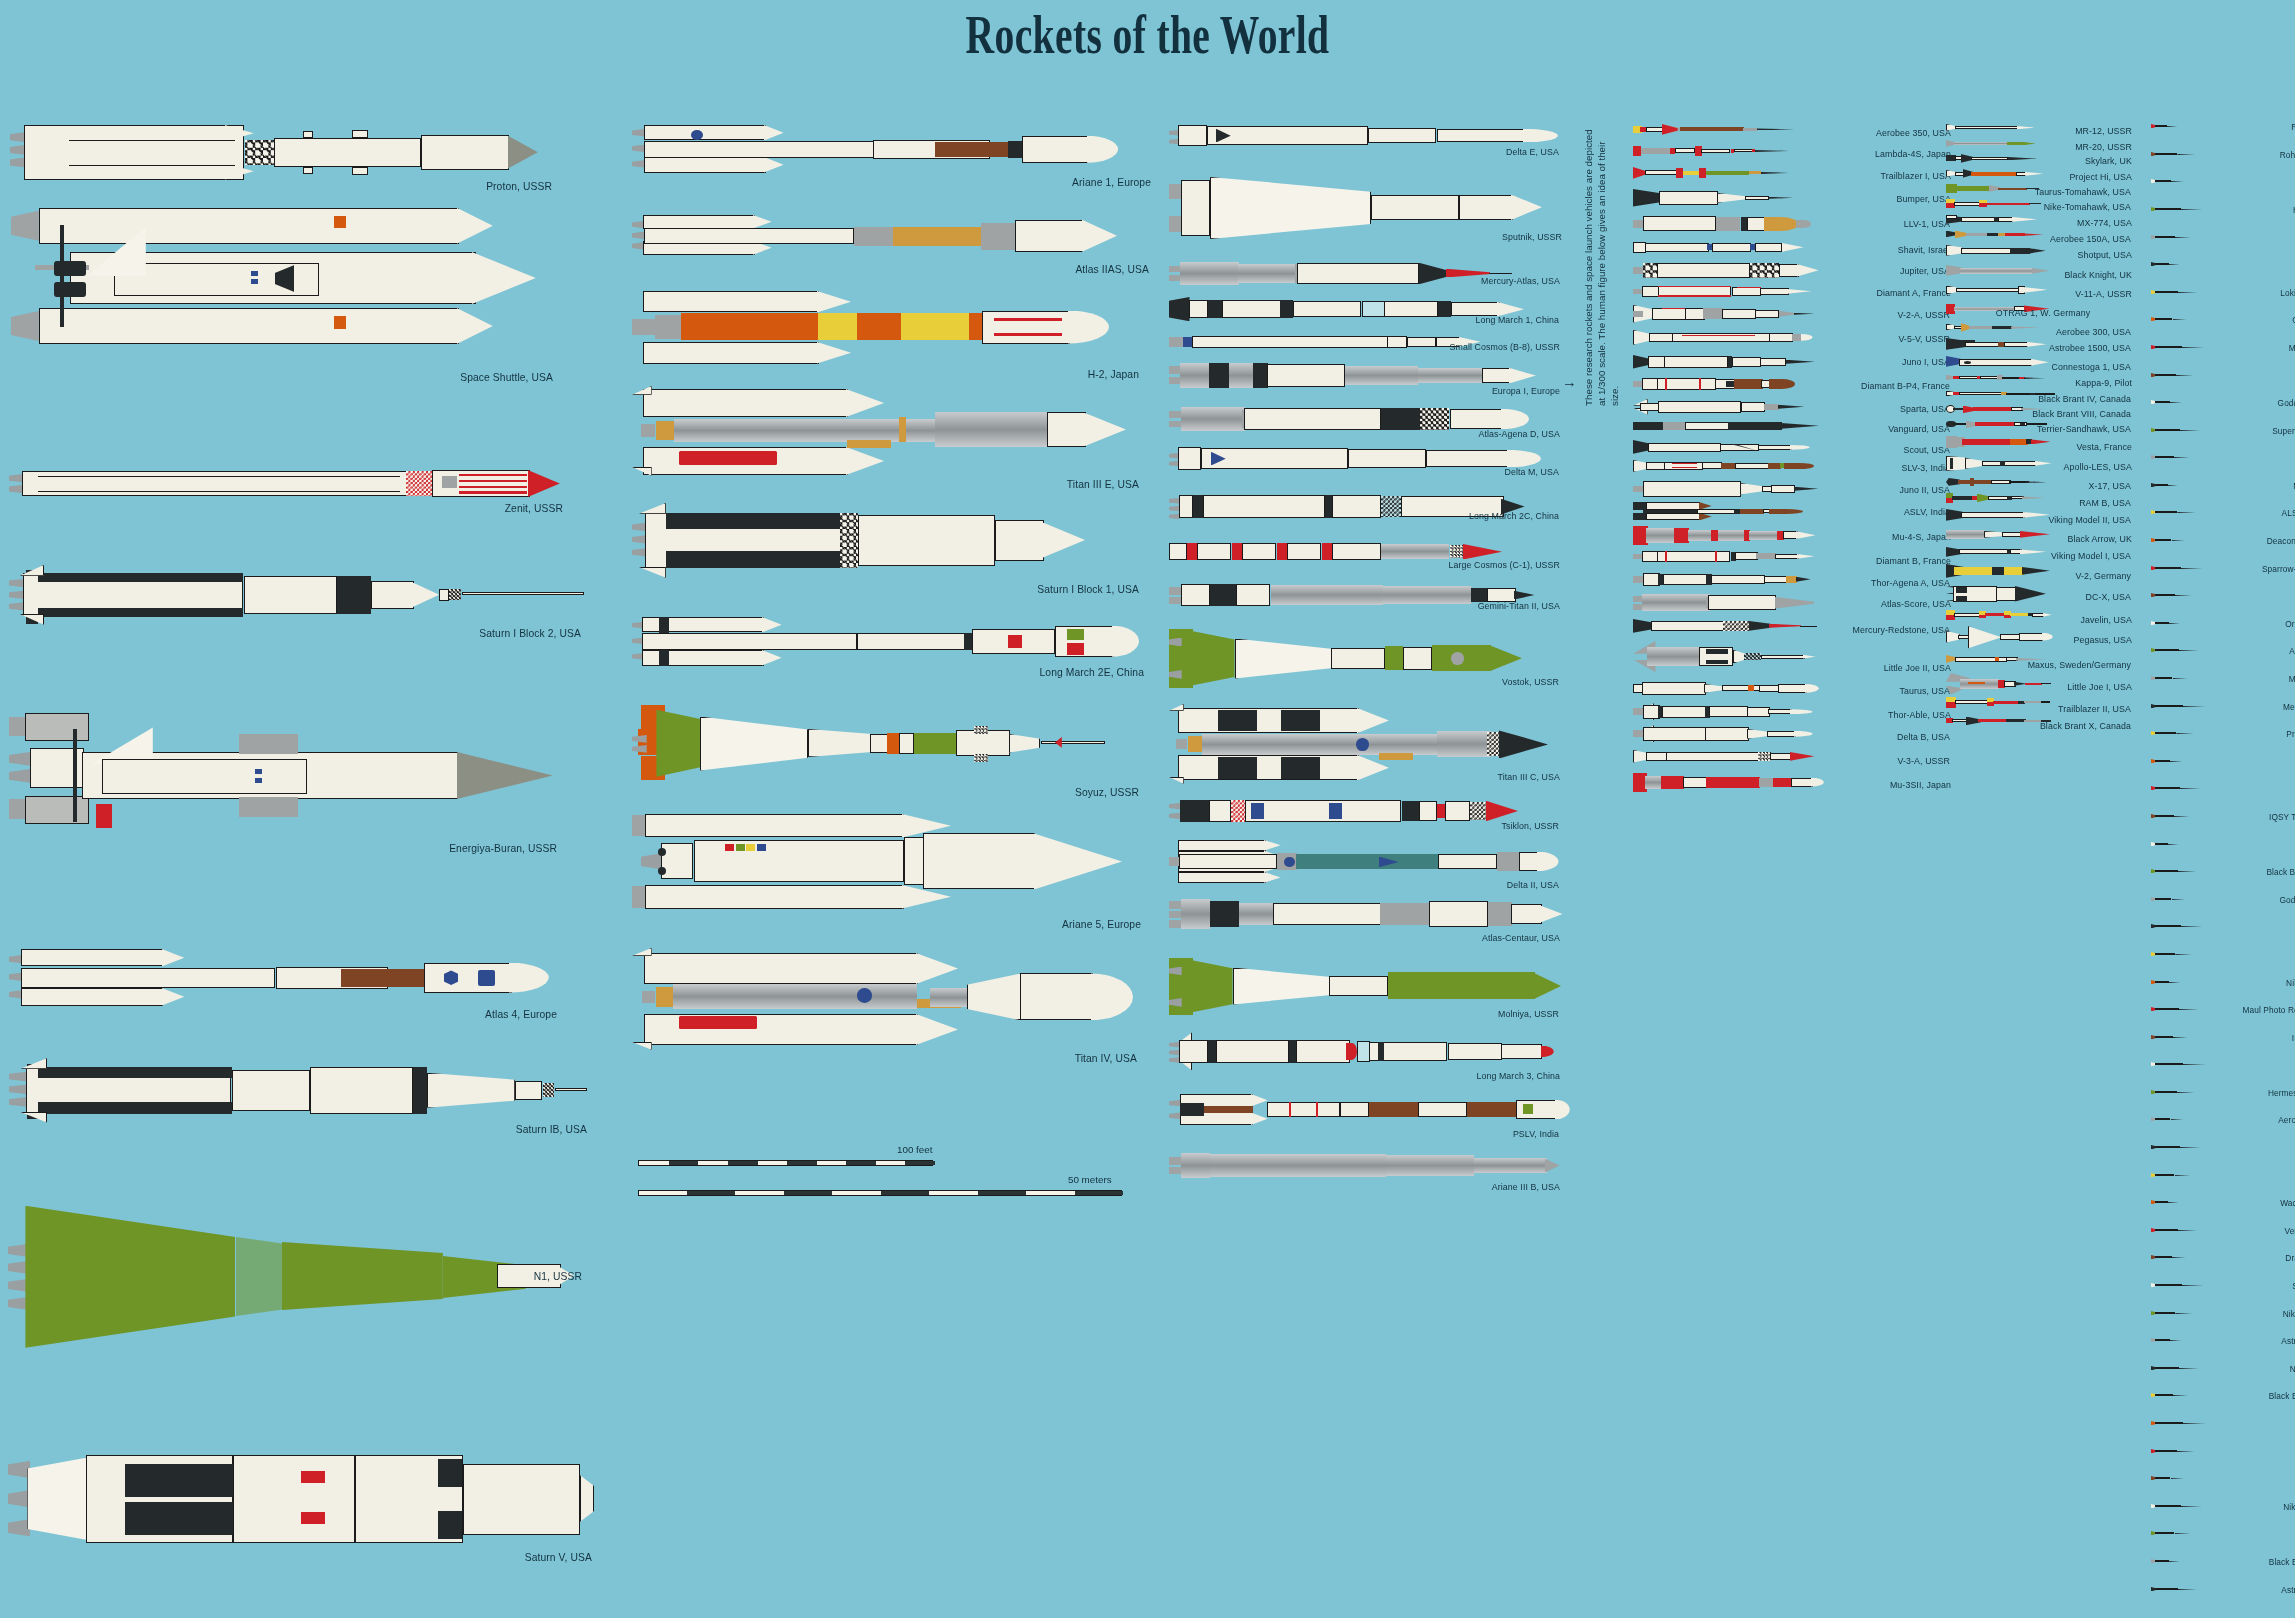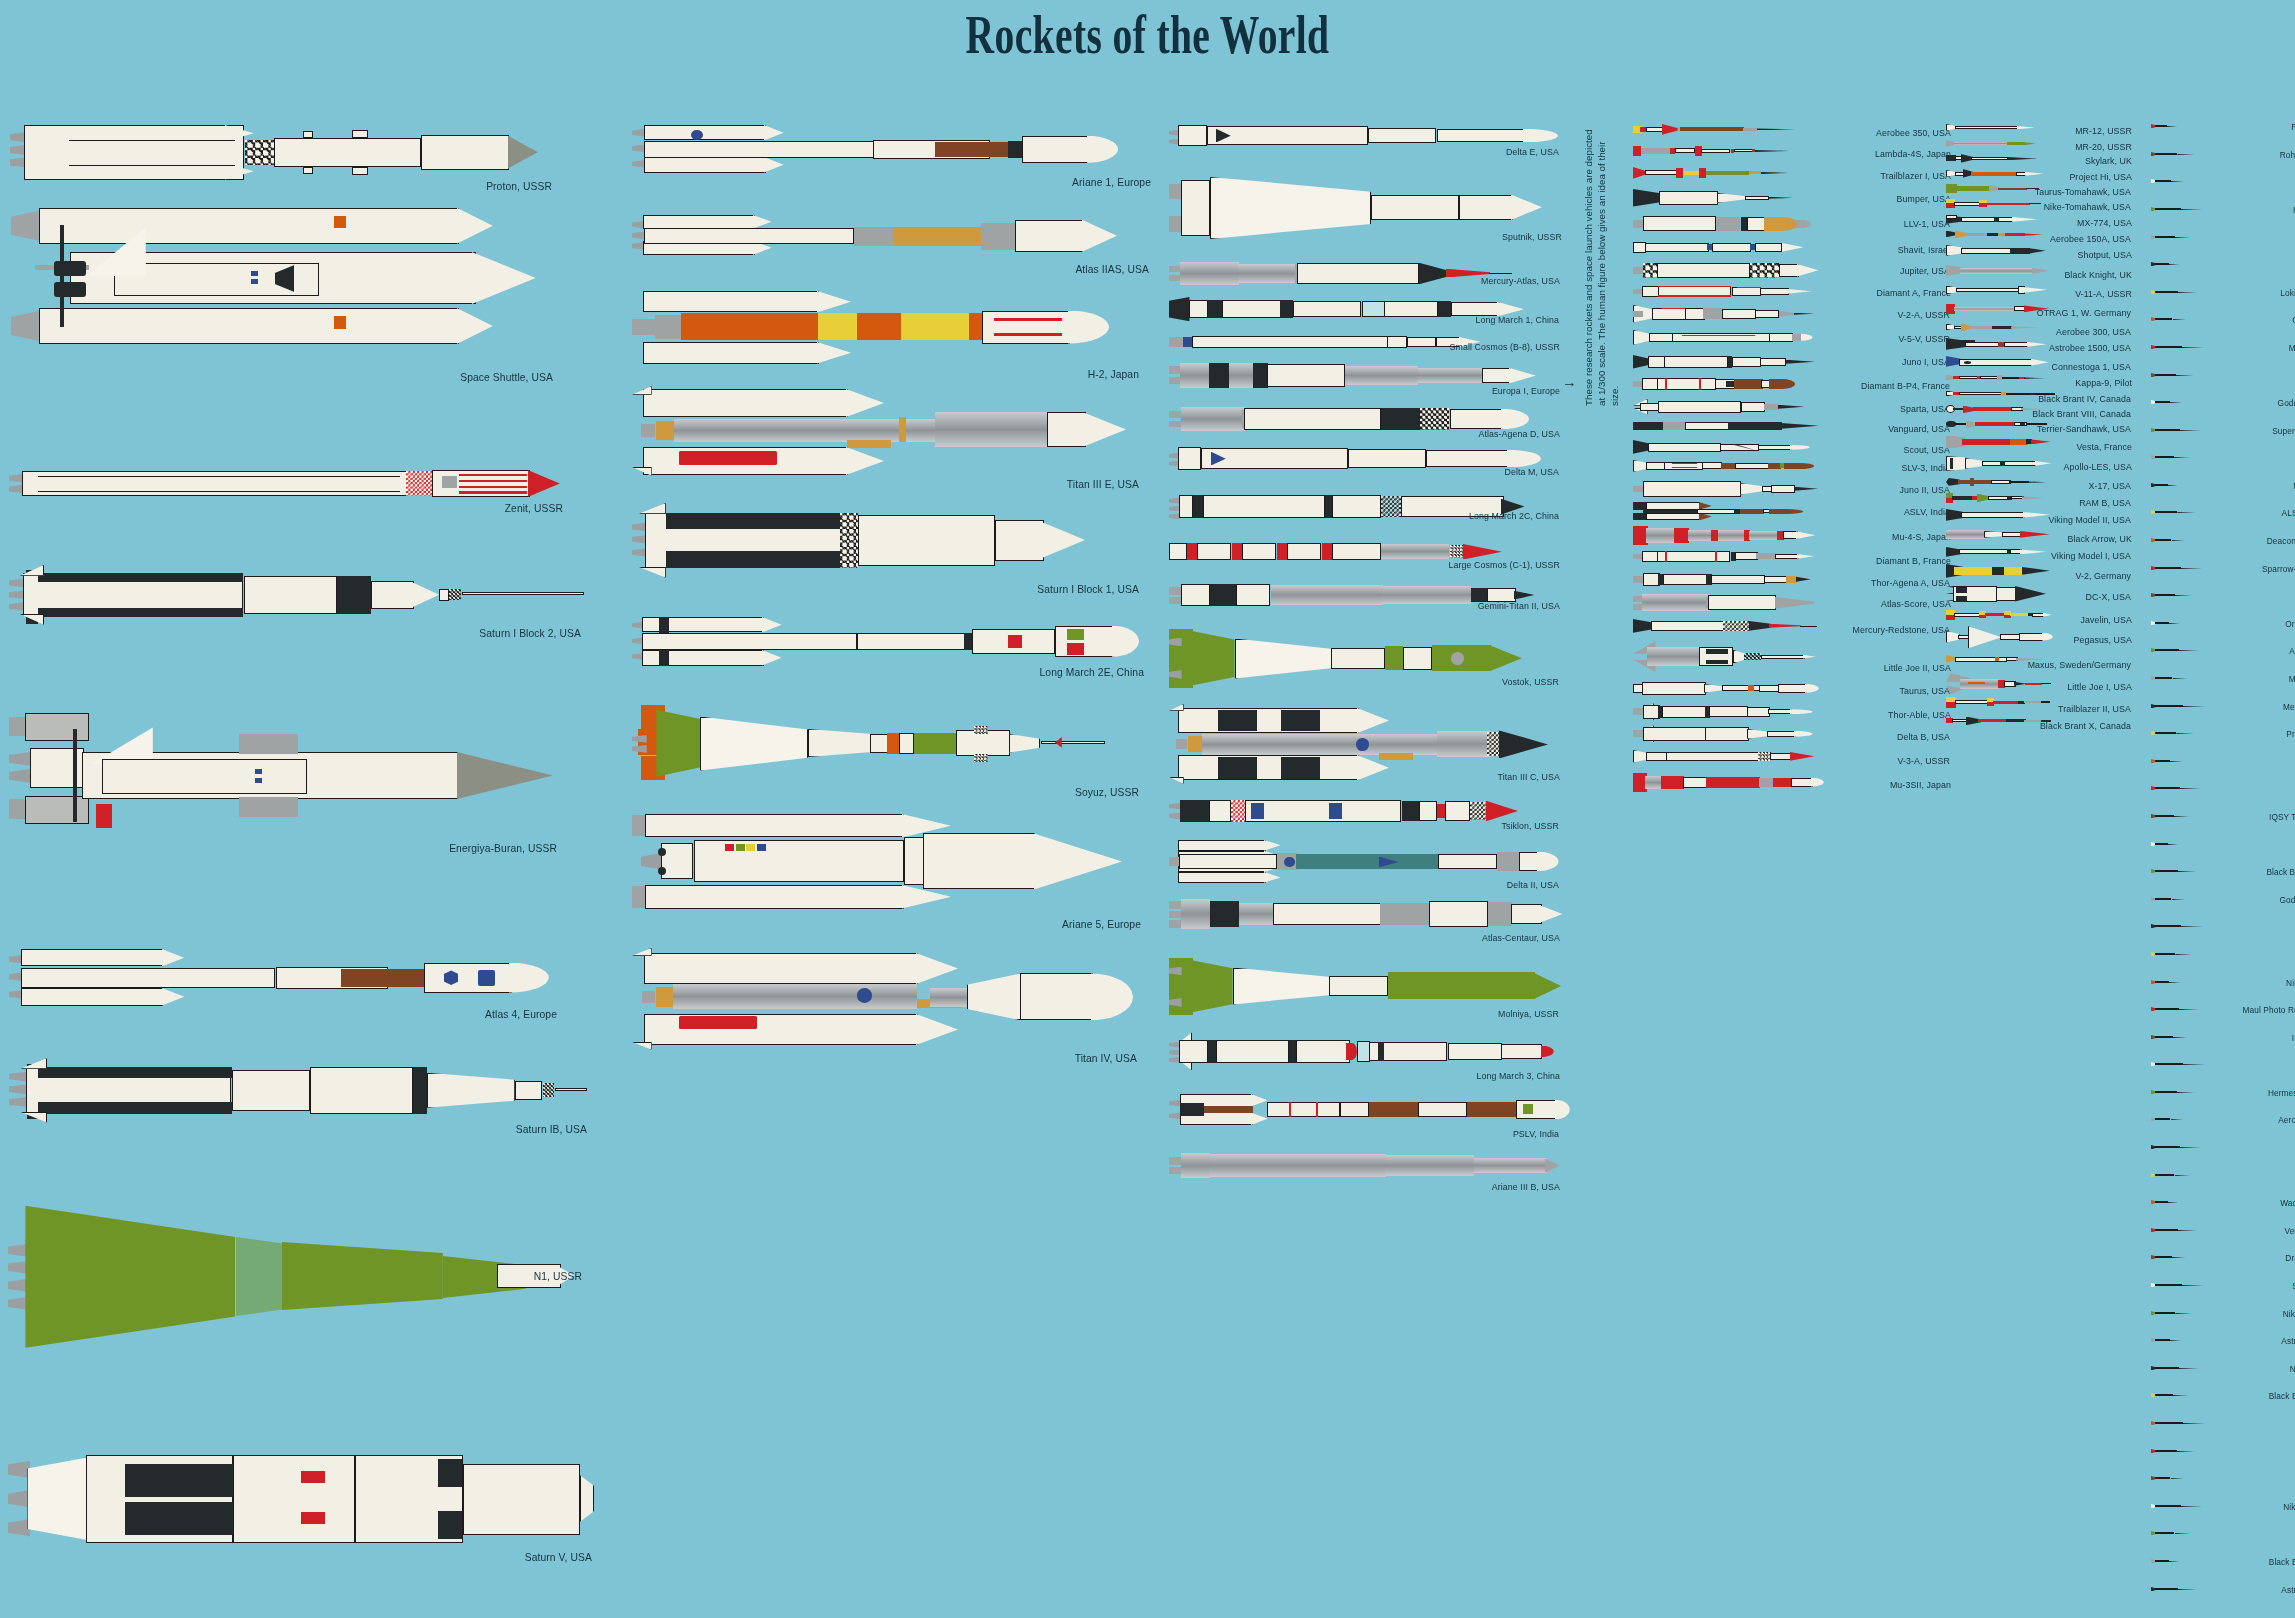--- a/index.html
+++ b/index.html
@@ -121,20 +121,38 @@
 </head>
 <body>
 
 <div id="poster">
 
   <div class="title">Rockets of the World</div>
 
   <div class="vnote" style="left:1582px; top:122px; height:284px; width:34px;">These research rockets and space launch vehicles are depicted at 1/300 scale. The human figure below gives an idea of their size.</div>
   <div class="vnote-arrow" style="left:1562px; top:375px;">→</div>
 
+  <div class="scalewrap" style="left:638px; top:1144px; width:518px; height:59px;">
+    <div class="scale-label" style="left:259px; top:0px;">100 feet</div>
+    <div class="scalebar" style="left:0px; top:15.6px; width:295px;">
+      <div class="seg" style="left:29.5px; width:29.5px;"></div>
+      <div class="seg" style="left:89px; width:29.5px;"></div>
+      <div class="seg" style="left:148px; width:29.5px;"></div>
+      <div class="seg" style="left:207px; width:29.5px;"></div>
+      <div class="seg" style="left:266px; width:29.5px;"></div>
+    </div>
+    <div class="scale-label" style="left:430px; top:30px;">50 meters</div>
+    <div class="scalebar" style="left:0px; top:46px; width:484px;">
+      <div class="seg" style="left:48px; width:48px;"></div>
+      <div class="seg" style="left:145px; width:48px;"></div>
+      <div class="seg" style="left:242px; width:48px;"></div>
+      <div class="seg" style="left:339px; width:48px;"></div>
+      <div class="seg" style="left:436px; width:48px;"></div>
+    </div>
+  </div>
 
   <div class="col" id="c1"></div>
 
   <div class="rk" style="left:9.8px; top:123px; width:533px; height:59px;">
     <div class="bell" style="left:0;top:8.8px;width:18.6px;height:10.8px;"></div>
     <div class="bell" style="left:0;top:21.5px;width:18.6px;height:10.8px;"></div>
     <div class="bell" style="left:0;top:34px;width:18.6px;height:10.8px;"></div>
     <div class="blk" style="left:42px;top:2.9px;width:7.8px;height:53px;"></div>
     <div class="body" style="left:14.7px;top:2px;width:220px;height:55px;"></div>
     <div class="nose" style="left:215px;top:2px;width:29px;height:16.6px;"></div>
@@ -1249,21 +1267,21 @@
   </div>
   <div class="label sm" style="left:1985px; top:289px; width:147px;">V-11-A, USSR</div>
 
   <div class="rk" style="left:1946px; top:303px; width:127px; height:12.7px;">
     <div class="red" style="left:0px;top:1px;width:8.8px;height:4.9px;"></div>
     <div class="red" style="left:0px;top:5.9px;width:8.8px;height:4.9px;"></div>
     <div class="sil" style="left:7.8px;top:3.9px;width:62px;height:3.9px;"></div>
     <div class="body" style="left:68px;top:3.4px;width:10.8px;height:4.9px;"></div>
     <div class="red" style="left:78px;top:2.4px;width:25.4px;height:6.8px;clip-path:polygon(0 0,100% 50%,0 100%);"></div>
   </div>
-  <div class="label sm" style="left:1955px; top:308px; width:176px;">OTRAG 1, W. Germany</div>
+  <div class="label sm" style="left:1955px; top:308px; width:176px;text-align:center;">OTRAG 1, W. Germany</div>
 
   <div class="rk" style="left:1946px; top:322px; width:127px; height:11.7px;">
     <div class="body" style="left:0px;top:1.5px;width:8.8px;height:6.8px;clip-path:polygon(0 0,100% 30%,100% 70%,0 100%);"></div>
     <div class="body" style="left:7.8px;top:3.9px;width:8.8px;height:3.4px;"></div>
     <div class="tan" style="left:14.7px;top:1px;width:9.8px;height:8.8px;clip-path:polygon(0 0,100% 35%,100% 65%,0 100%);"></div>
     <div class="gry" style="left:22.5px;top:3.9px;width:24.4px;height:3.4px;"></div>
     <div class="blk" style="left:46px;top:3.9px;width:19.6px;height:3.4px;"></div>
     <div class="gry" style="left:65px;top:4.4px;width:29px;height:2.4px;clip-path:polygon(0 0,100% 50%,0 100%);"></div>
   </div>
   <div class="label sm" style="left:1975px; top:327px; width:156px;">Aerobee 300, USA</div>

